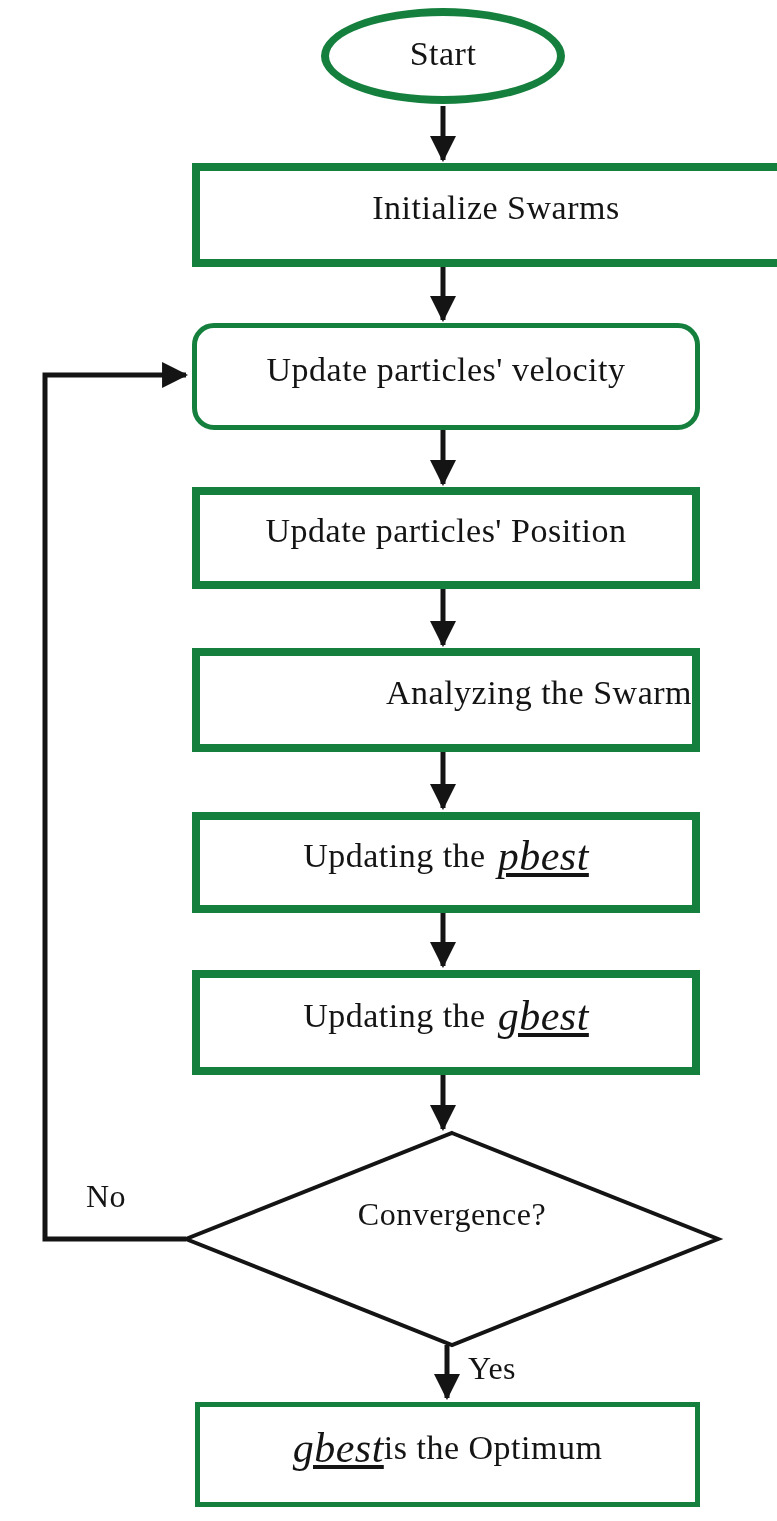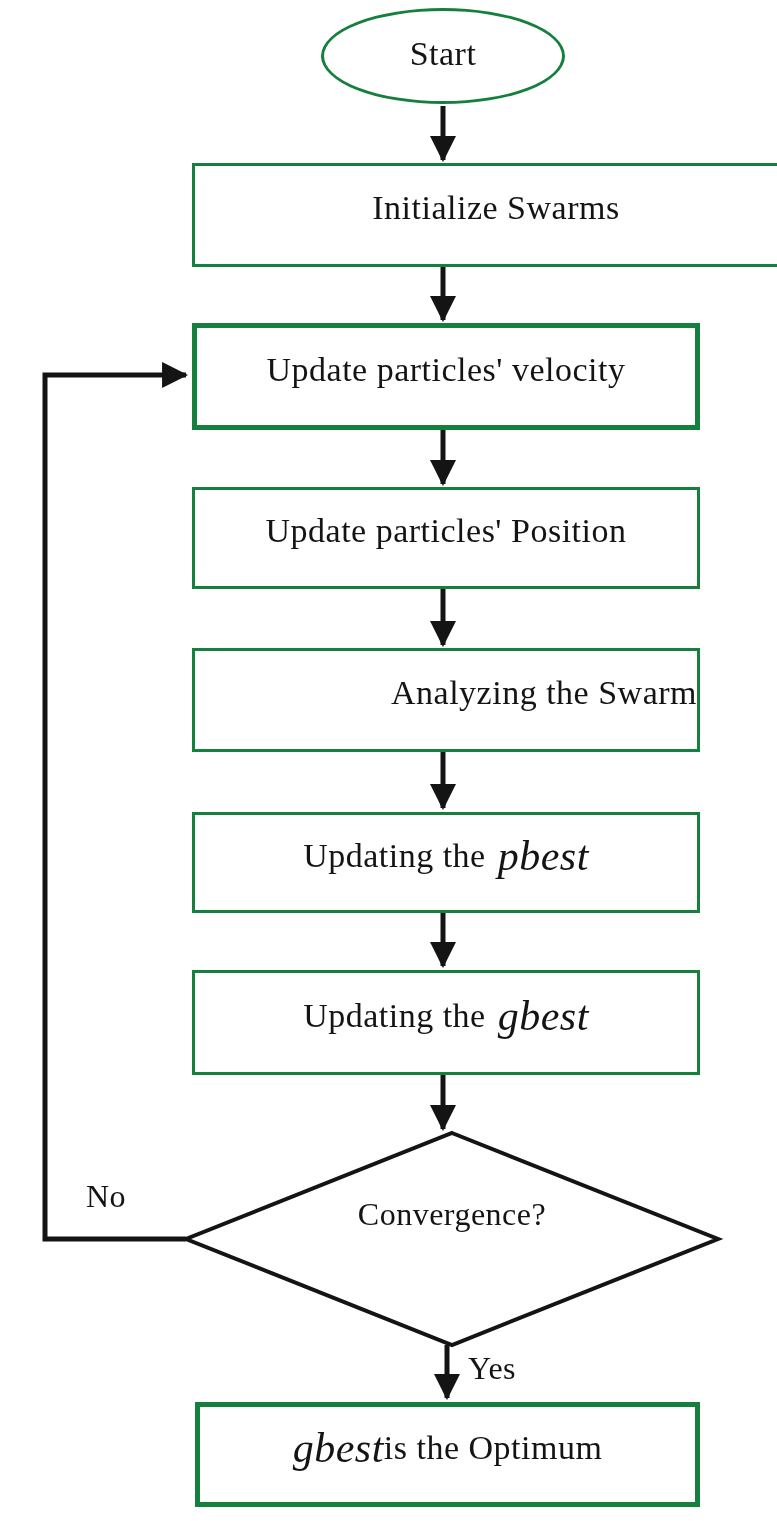--- a/index.html
+++ b/index.html
@@ -9,34 +9,34 @@
     font-family: "Liberation Serif", "DejaVu Serif", serif;
     color: #141414;
     position: relative;
     overflow: hidden;
   }
   .canvas { position: absolute; left: 0; top: 0; width: 777px; height: 1521px; }
   svg.wires { position: absolute; left: 0; top: 0; }
   .wire { stroke: #141414; fill: none; }
   .node {
     position: absolute; box-sizing: border-box;
-    background: #ffffff; border: 3px solid #15803d;
+    background: #ffffff; border: 8px solid #15803d;
     display: flex; align-items: center; justify-content: center;
     font-size: 34px; letter-spacing: 0.5px;
     padding-bottom: 14px; text-align: center;
   }
   .n-start { left: 321px; top: 8px;  width: 244px; height: 96px; border-radius: 50%; padding-bottom: 4px; }
   .n-init  { left: 192px; top: 163px; width: 608px; height: 104px; }
-  .n-vel   { left: 192px; top: 323px; width: 508px; height: 107px; border-width: 5px; }
+  .n-vel   { left: 192px; top: 323px; width: 508px; height: 107px; border-width: 5px; border-radius: 22px; }
   .n-pos   { left: 192px; top: 487px; width: 508px; height: 102px; justify-content: center; }
   .n-ana   { left: 192px; top: 648px; width: 508px; height: 104px; justify-content: flex-end; }
   .n-pb    { left: 192px; top: 812px; width: 508px; height: 101px; }
   .n-gb    { left: 192px; top: 970px; width: 508px; height: 105px; }
   .n-opt   { left: 195px; top: 1402px; width: 505px; height: 105px; border-width: 5px; }
-  .term { font-style: italic; font-size: 42px; margin-left: 12px; }
+  .term { font-style: italic; font-size: 42px; margin-left: 12px; text-decoration: underline; }
   .n-opt .term { margin-left: 0; }
   .n-opt .suffix { }
   .flabel { position: absolute; font-size: 32px; letter-spacing: 0.5px; }
   .l-no   { left: 86px;  top: 1178px; }
   .l-yes  { left: 468px; top: 1350px; }
   .l-conv { left: 252px; top: 1196px; width: 400px; text-align: center; }
 </style>
 </head>
 <body>
 

